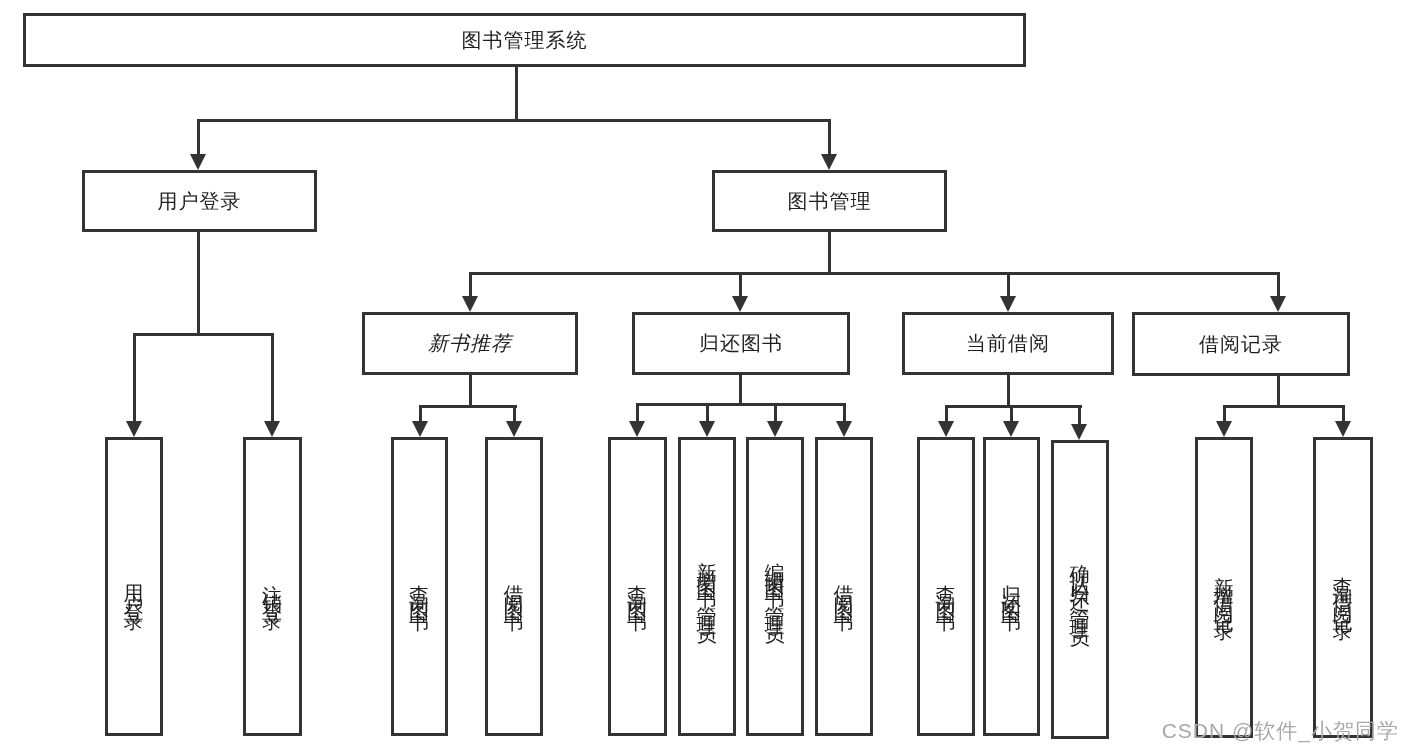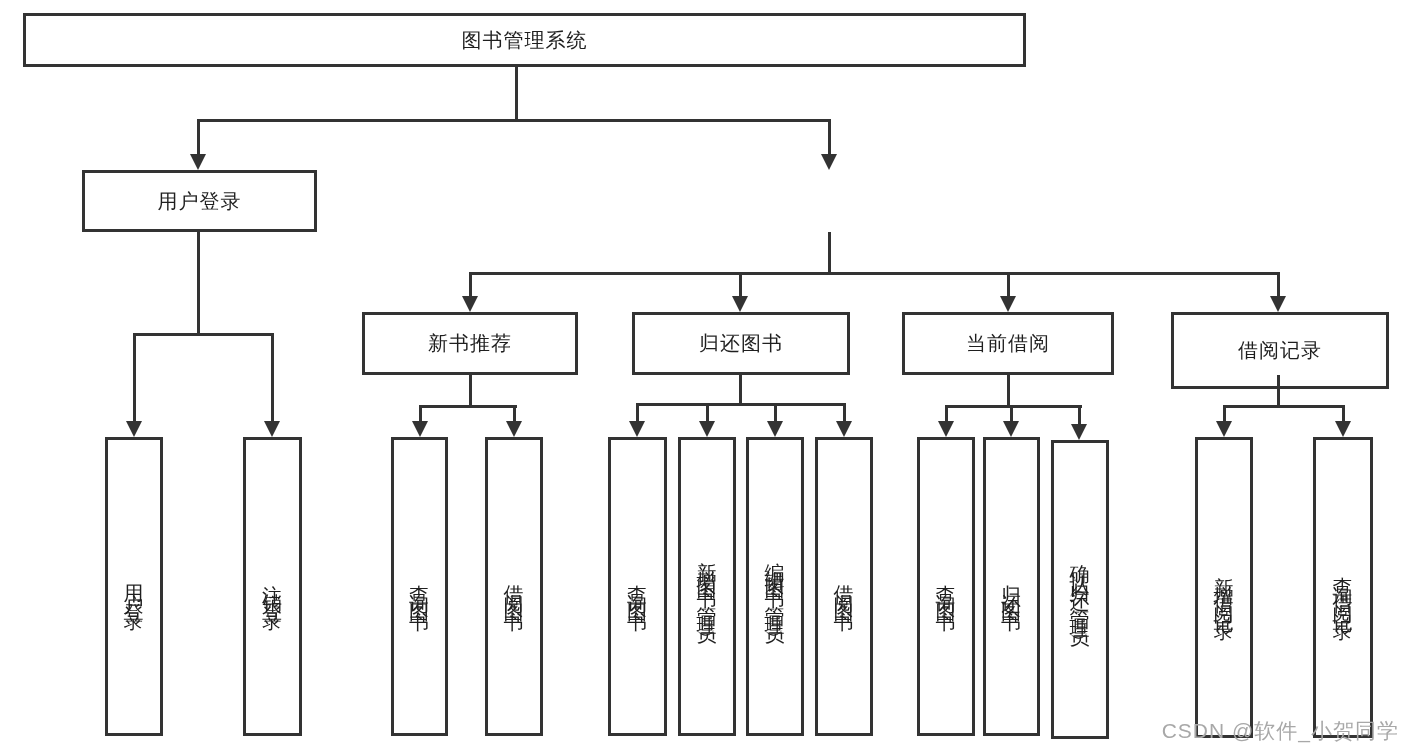--- a/index.html
+++ b/index.html
@@ -82,43 +82,44 @@
 
   <div class="vline" style="left:515px; top:67px; height:54px;"></div>
 
   <div class="hline" style="left:197px; top:119px; width:634px;"></div>
   <div class="vline" style="left:197px; top:119px; height:40px;"></div>
   <div class="arrow" style="left:190px; top:154px;"></div>
   <div class="vline" style="left:828px; top:119px; height:40px;"></div>
   <div class="arrow" style="left:821px; top:154px;"></div>
 
   <div class="node" style="left:82px; top:170px; width:235px; height:62px;">用户登录</div>
+  <div class="node" style="left:712px; top:170px; width:235px; height:62px;">图书管理</div>
 
   <div class="vline" style="left:197px; top:232px; height:104px;"></div>
   <div class="hline" style="left:133px; top:333px; width:141px;"></div>
   <div class="vline" style="left:133px; top:333px; height:92px;"></div>
   <div class="arrow" style="left:126px; top:421px;"></div>
   <div class="vline" style="left:271px; top:333px; height:92px;"></div>
   <div class="arrow" style="left:264px; top:421px;"></div>
 
   <div class="vline" style="left:828px; top:232px; height:43px;"></div>
   <div class="hline" style="left:469px; top:272px; width:811px;"></div>
   <div class="vline" style="left:469px; top:272px; height:28px;"></div>
   <div class="arrow" style="left:462px; top:296px;"></div>
   <div class="vline" style="left:739px; top:272px; height:28px;"></div>
   <div class="arrow" style="left:732px; top:296px;"></div>
   <div class="vline" style="left:1007px; top:272px; height:28px;"></div>
   <div class="arrow" style="left:1000px; top:296px;"></div>
   <div class="vline" style="left:1277px; top:272px; height:28px;"></div>
   <div class="arrow" style="left:1270px; top:296px;"></div>
 
-  <div class="node" style="left:362px; top:312px; width:216px; height:63px;">新书推荐</div>
+  <div class="node" style="left:362px; top:312px; width:216px; height:63px;font-style:italic;">新书推荐</div>
   <div class="node" style="left:632px; top:312px; width:218px; height:63px;">归还图书</div>
   <div class="node" style="left:902px; top:312px; width:212px; height:63px;text-align:center;">当前借阅</div>
-  <div class="node" style="left:1171px; top:312px; width:218px; height:77px;">借阅记录</div>
+  <div class="node" style="left:1132px; top:312px; width:218px; height:64px;">借阅记录</div>
 
   <div class="vline" style="left:469px; top:375px; height:33px;"></div>
   <div class="hline" style="left:419px; top:405px; width:98px;"></div>
   <div class="vline" style="left:419px; top:405px; height:18px;"></div>
   <div class="arrow" style="left:412px; top:421px;"></div>
   <div class="vline" style="left:513px; top:405px; height:18px;"></div>
   <div class="arrow" style="left:506px; top:421px;"></div>
 
   <div class="vline" style="left:739px; top:375px; height:31px;"></div>
   <div class="hline" style="left:636px; top:403px; width:210px;"></div>

